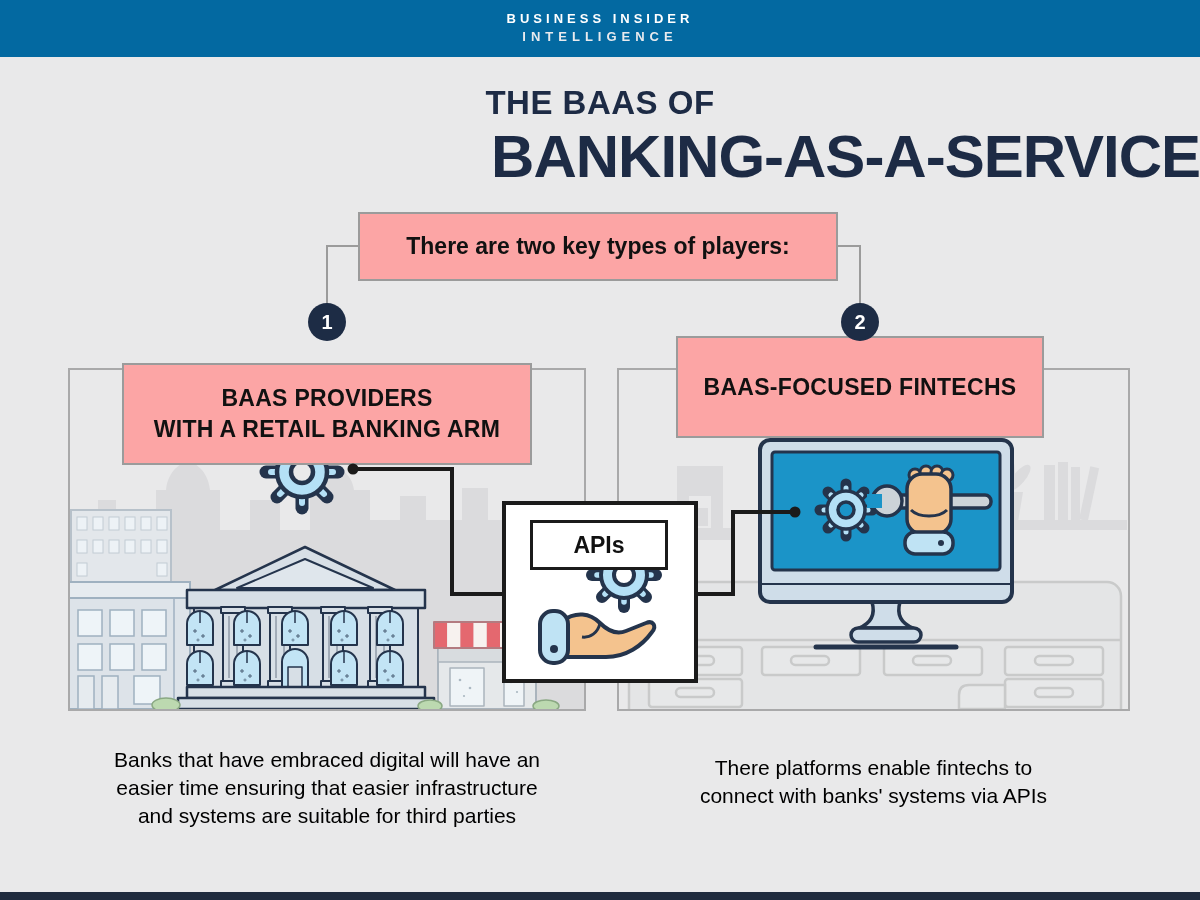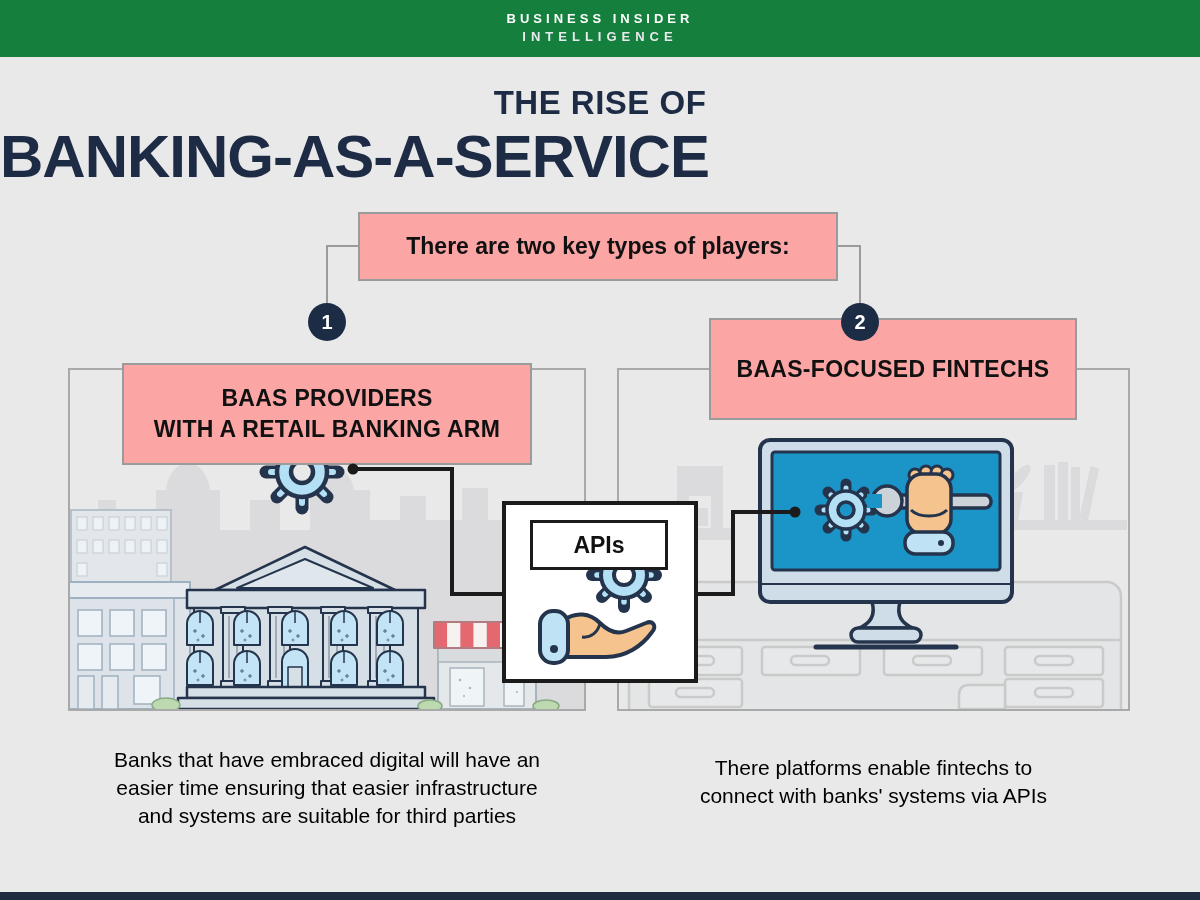--- a/index.html
+++ b/index.html
@@ -1,27 +1,27 @@
 <!DOCTYPE html>
 <html><head>
 <meta charset="utf-8">
 <style>
   html,body{margin:0;padding:0;}
   body{font-family:"Liberation Sans",sans-serif;background:#cfcfd1;}
   #canvas{position:relative;width:1200px;height:900px;background:#e9e9ea;overflow:hidden;margin:0 auto;}
   .abs{position:absolute;}
   
-  .topbar{left:0;top:0;width:1200px;height:57px;background:#15803d;z-index:10;}
+  .topbar{left:0;top:0;width:1200px;height:57px;background:#0369a1;z-index:10;}
   .brand{width:100%;text-align:center;color:#ffffff;}
   .brand-top{margin-top:11px;font-size:13px;font-weight:bold;letter-spacing:4px;}
   .brand-bottom{margin-top:3px;font-size:13px;font-weight:bold;letter-spacing:5px;color:#e8eaee;}
   .botbar{left:0;top:892px;width:1200px;height:8px;background:#1f2b3e;z-index:10;}
   
   .kicker{left:0;top:84px;width:1200px;text-align:center;font-size:33px;font-weight:bold;color:#1d2b45;letter-spacing:0.5px;}
-  .main-title{left:0;top:122px;width:1200px;text-align:left;font-size:60px;font-weight:bold;color:#1d2b45;letter-spacing:-1px;}
+  .main-title{left:0;top:122px;width:1200px;text-align:right;font-size:60px;font-weight:bold;color:#1d2b45;letter-spacing:-1px;}
   
   .wbox{background:#fca5a5;border:2px solid #9b9b9b;box-sizing:border-box;display:flex;align-items:center;justify-content:center;flex-direction:column;}
   .intro-box{left:358px;top:212px;width:480px;height:69px;z-index:3;}
   .intro-text{font-size:23px;font-weight:bold;color:#111111;}
   .player-box{z-index:3;}
   .player-title{font-size:23px;font-weight:bold;color:#111111;text-align:center;line-height:31px;letter-spacing:0.3px;}
   .gline{background:#9b9b9b;z-index:2;}
   .numcircle{width:38px;height:38px;border-radius:50%;background:#1d2c45;color:#ffffff;font-size:20px;font-weight:bold;text-align:center;line-height:38px;z-index:4;}
   
   .panel{border:2px solid #a9a9aa;box-sizing:border-box;z-index:1;}
@@ -39,36 +39,36 @@
 
 <div id="canvas">
 
   <div class="abs topbar">
     <div class="brand">
       <div class="brand-top">BUSINESS INSIDER</div>
       <div class="brand-bottom">INTELLIGENCE</div>
     </div>
   </div>
 
-  <div class="abs kicker">THE RISE OF</div>
+  <div class="abs kicker">THE BAAS OF</div>
   <div class="abs main-title">BANKING-AS-A-SERVICE</div>
 
   <div class="abs wbox intro-box">
     <span class="intro-text">There are two key types of players:</span>
   </div>
   <div class="abs gline" style="left:327px;top:245px;width:31px;height:2px;"></div>
   <div class="abs gline" style="left:326px;top:245px;width:2px;height:63px;"></div>
   <div class="abs gline" style="left:838px;top:245px;width:23px;height:2px;"></div>
   <div class="abs gline" style="left:859px;top:245px;width:2px;height:63px;"></div>
 
   <div class="abs wbox player-box" style="left:122px;top:318px;width:410px;height:102px;margin-top:45px;">
     <div class="player-title">BAAS PROVIDERS</div>
     <div class="player-title">WITH A RETAIL BANKING ARM</div>
   </div>
-  <div class="abs wbox player-box" style="left:676px;top:318px;width:368px;height:102px;margin-left:33px;">
+  <div class="abs wbox player-box" style="left:676px;top:336px;width:368px;height:102px;">
     <div class="player-title">BAAS-FOCUSED FINTECHS</div>
   </div>
   <div class="abs numcircle" style="left:308px;top:303px;">1</div>
   <div class="abs numcircle" style="left:841px;top:303px;">2</div>
 
   <div class="abs panel" style="left:68px;top:368px;width:518px;height:343px;">
     <svg width="514" height="339" viewBox="0 0 514 339">
       <defs>
         <g id="winL">
           <path d="M0,13 a13,13 0 0 1 26,0 V34 H0 Z" fill="#c2e4f5" stroke="#24344c" stroke-width="2"></path>

